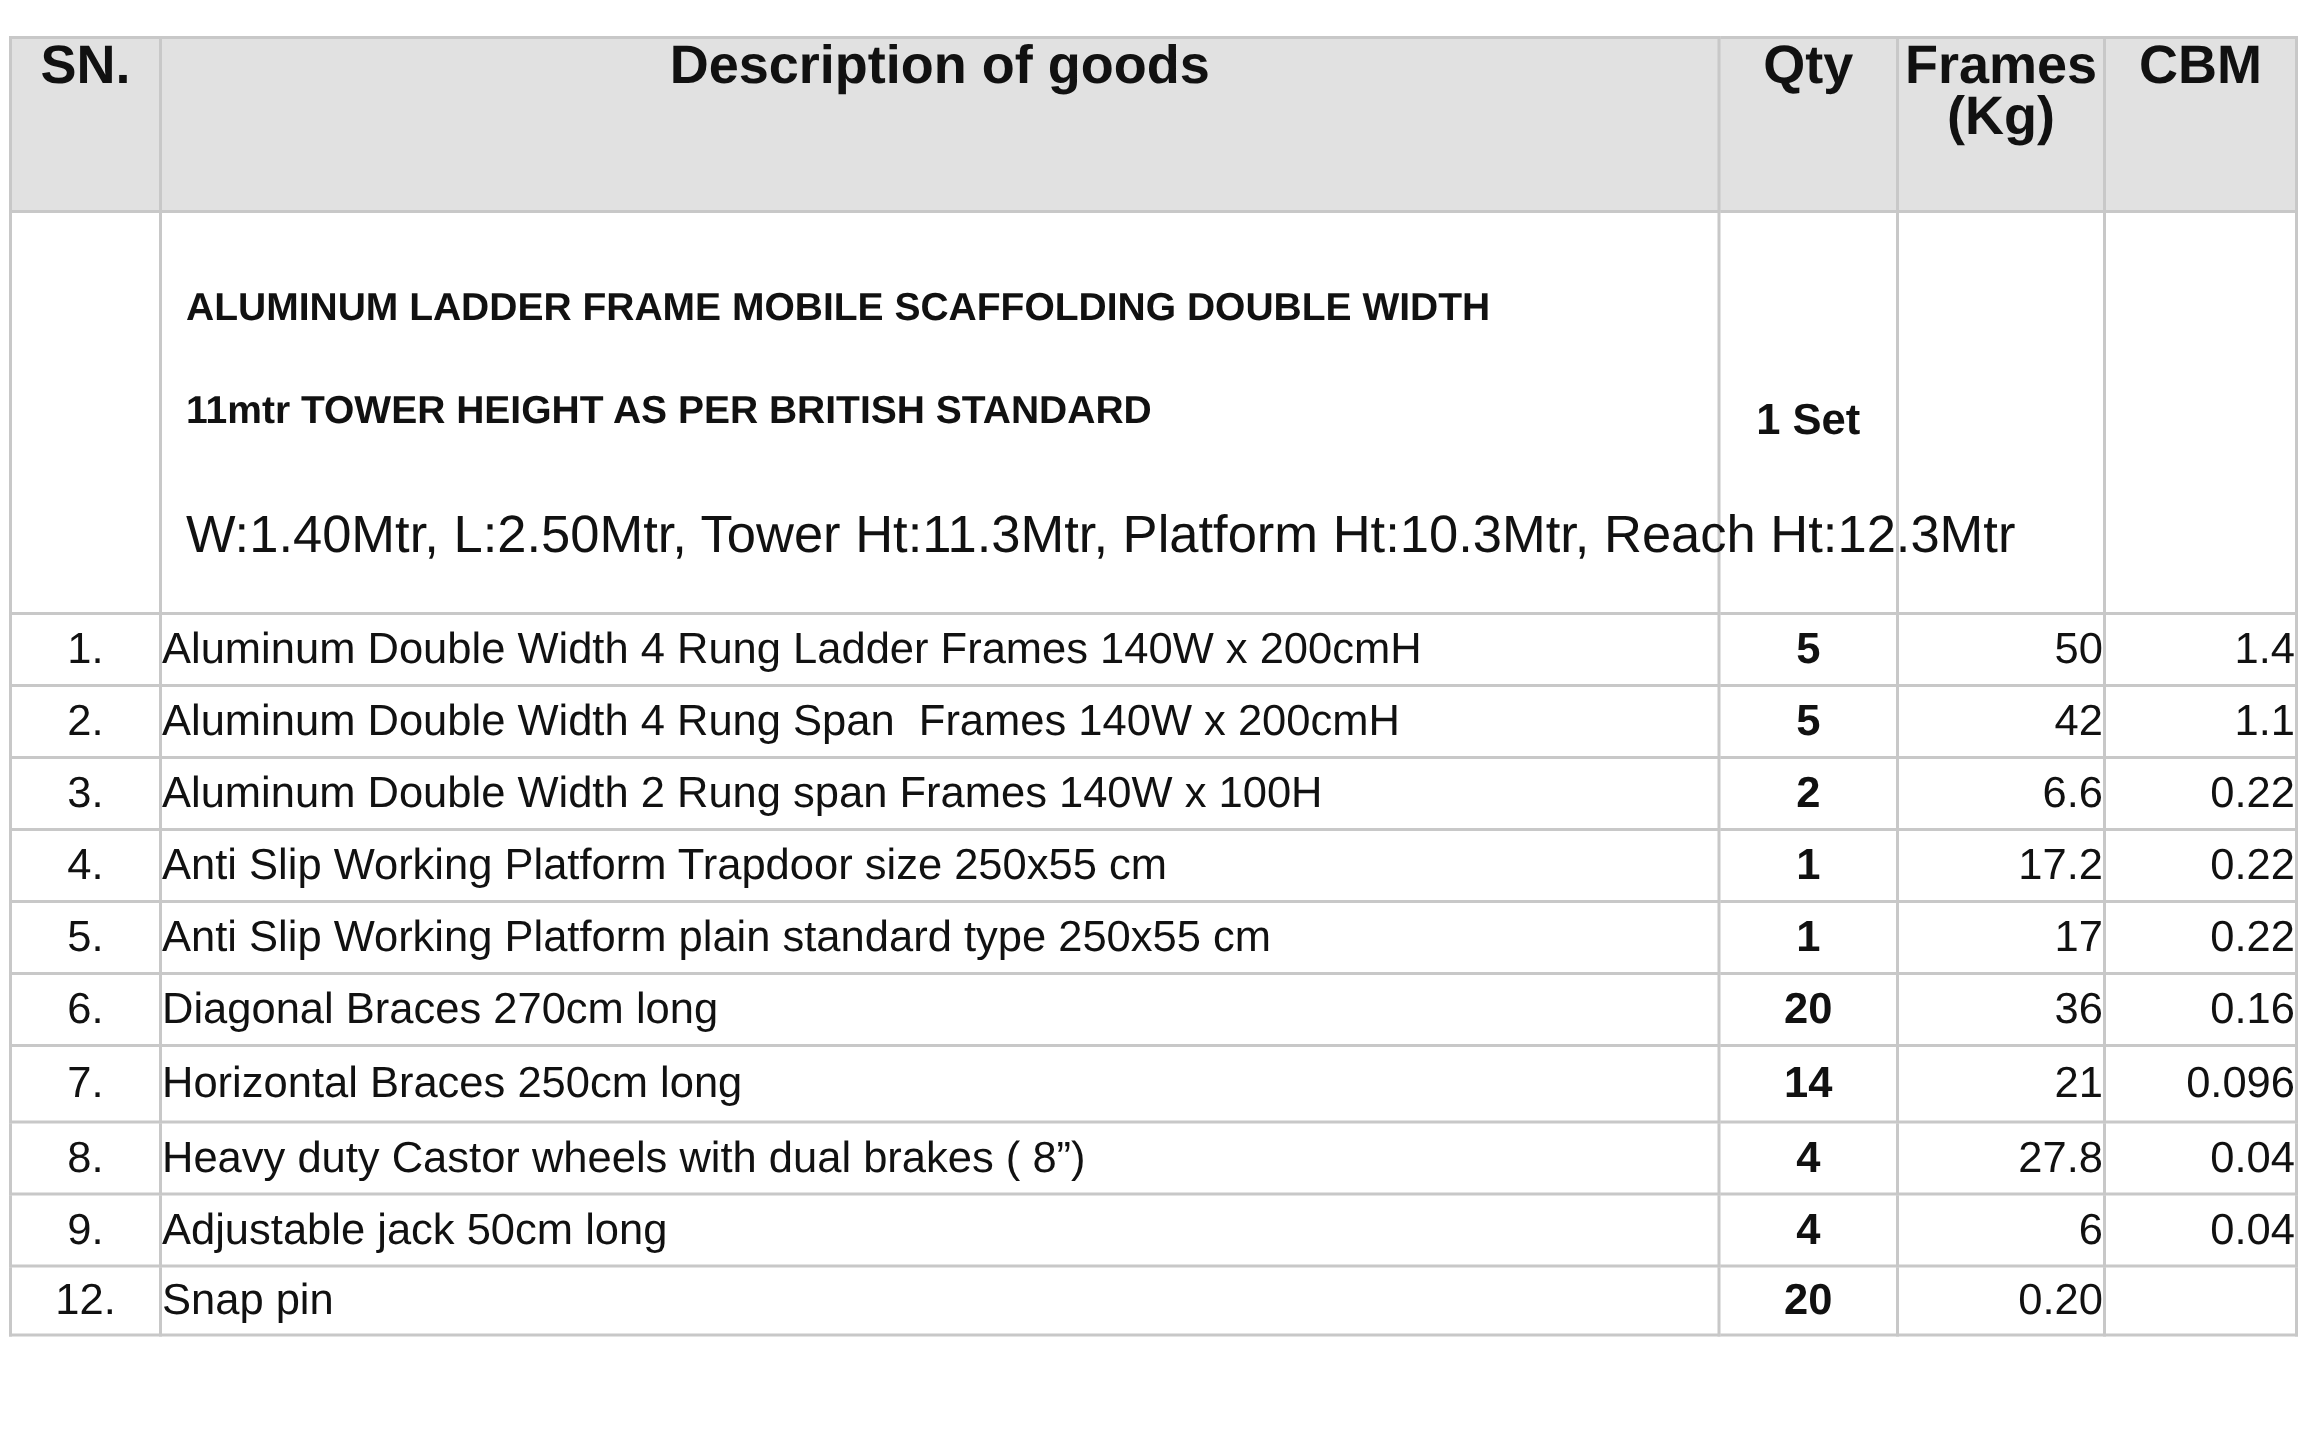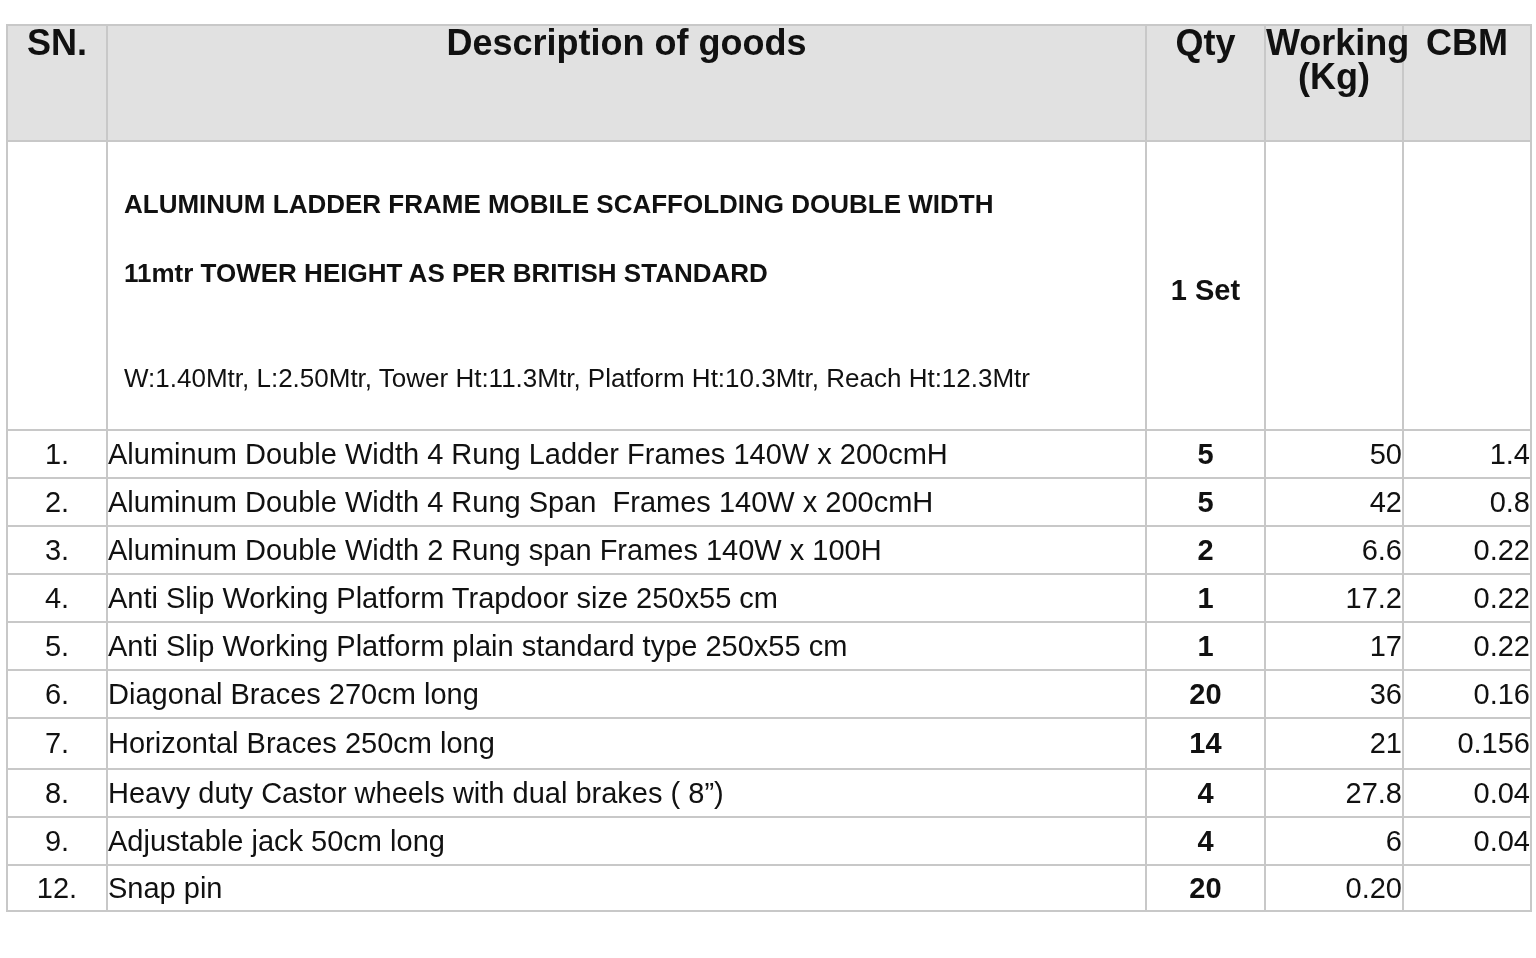--- a/index.html
+++ b/index.html
@@ -8,21 +8,21 @@
     table.goods { position: absolute; left: 6px; top: 24px; border-collapse: collapse;
                   table-layout: fixed; width: 1524px; }
     table.goods td, table.goods th { border: 2px solid #c8c8c8; padding: 0; }
     col.c-sn { width: 100px; } col.c-desc { width: 1039px; } col.c-qty { width: 119px; }
     col.c-wt { width: 138px; } col.c-cbm { width: 128px; }
     thead th { background: #e1e1e1; height: 114px; vertical-align: top; font-weight: bold;
                font-size: 36px; line-height: 34px; padding-top: 19px; text-align: center; }
     .intro td { height: 146px; vertical-align: top; }
     .intro .desc { padding: 10px 0 0 16px; border-radius: 25px; }
     .intro .title { font-weight: bold; font-size: 26px; line-height: 33px; }
-    .intro .dims { font-size: 26px; line-height: 30px; margin-top: 37px; }
+    .intro .dims { font-size: 35px; line-height: 30px; margin-top: 16px; }
     .intro .qty { vertical-align: middle; font-weight: bold; font-size: 29px; text-align: center; padding-top: 10px; }
     tbody.items td { font-size: 29px; height: 44px; line-height: 44px; }
     td.sn { text-align: center; }
     td.desc { padding-left: 16px; white-space: pre; }
     td.qty { text-align: center; font-weight: bold; }
     td.wt, td.cbm { text-align: right; }
     tr.r-tall td { height: 46px; line-height: 46px; }
     tr.r-taller td { height: 49px; line-height: 49px; }
   </style>
 </head>
@@ -35,21 +35,21 @@
       <col class="c-qty">
       <col class="c-wt">
       <col class="c-cbm">
   </colgroup>
   <thead>
     <tr>
       <th>SN.</th>
       <th>Description of goods</th>
       <th>Qty</th>
       <th>
-        <div>Working</div>
+        <div>Frames</div>
         <div>(Kg)</div>
       </th>
       <th>CBM</th>
     </tr>
   </thead>
   <tbody>
     <tr class="intro">
       <td></td>
       <td class="desc">
         <div class="title">ALUMINUM LADDER FRAME MOBILE SCAFFOLDING DOUBLE WIDTH</div>
@@ -67,21 +67,21 @@
       <td class="desc">Aluminum Double Width 4 Rung Ladder Frames 140W x 200cmH</td>
       <td class="qty">5</td>
       <td class="wt">50</td>
       <td class="cbm">1.4</td>
     </tr>
     <tr class="r-tall">
       <td class="sn">2.</td>
       <td class="desc">Aluminum Double Width 4 Rung Span  Frames 140W x 200cmH</td>
       <td class="qty">5</td>
       <td class="wt">42</td>
-      <td class="cbm">0.8</td>
+      <td class="cbm">1.1</td>
     </tr>
     <tr class="r-tall">
       <td class="sn">3.</td>
       <td class="desc">Aluminum Double Width 2 Rung span Frames 140W x 100H</td>
       <td class="qty">2</td>
       <td class="wt">6.6</td>
       <td class="cbm">0.22</td>
     </tr>
     <tr class="r-tall">
       <td class="sn">4.</td>
@@ -102,21 +102,21 @@
       <td class="desc">Diagonal Braces 270cm long</td>
       <td class="qty">20</td>
       <td class="wt">36</td>
       <td class="cbm">0.16</td>
     </tr>
     <tr class="r-taller">
       <td class="sn">7.</td>
       <td class="desc">Horizontal Braces 250cm long</td>
       <td class="qty">14</td>
       <td class="wt">21</td>
-      <td class="cbm">0.156</td>
+      <td class="cbm">0.096</td>
     </tr>
     <tr class="r-tall">
       <td class="sn">8.</td>
       <td class="desc">Heavy duty Castor wheels with dual brakes ( 8”)</td>
       <td class="qty">4</td>
       <td class="wt">27.8</td>
       <td class="cbm">0.04</td>
     </tr>
     <tr class="r-tall">
       <td class="sn">9.</td>

